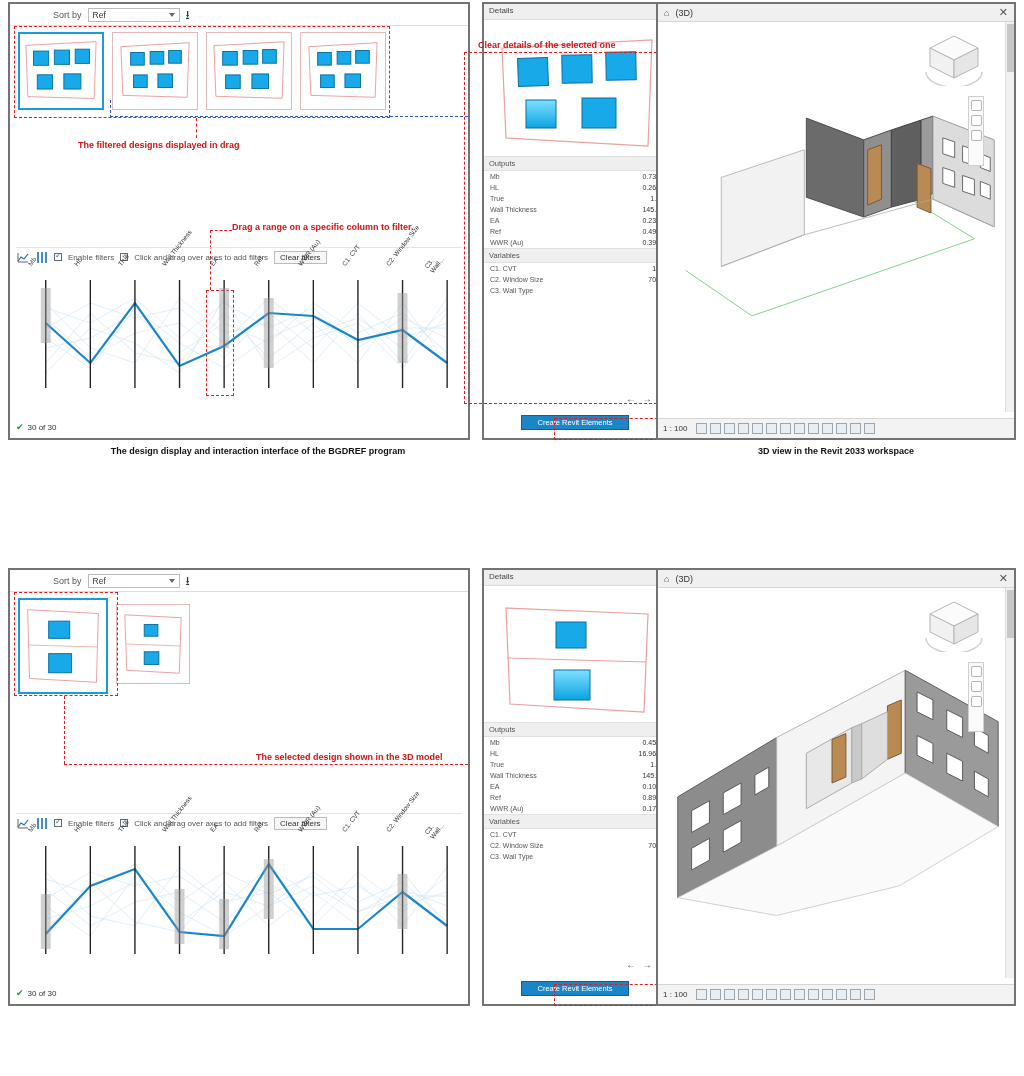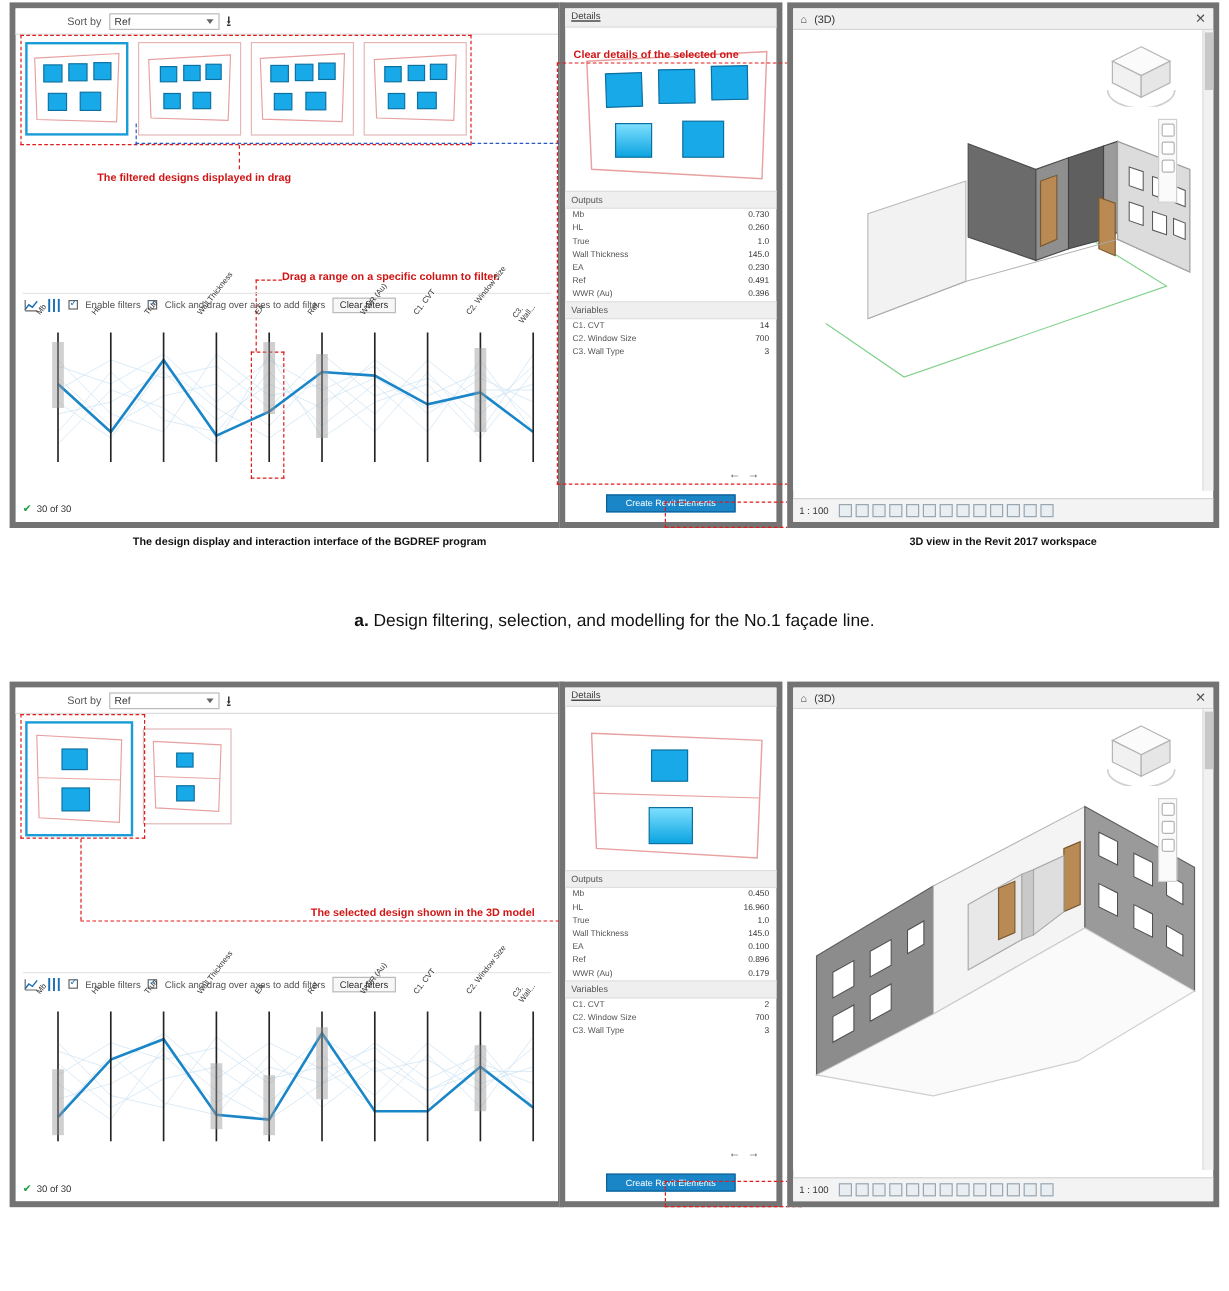--- a/index.html
+++ b/index.html
@@ -10,23 +10,23 @@
     font-family: "Liberation Sans", sans-serif;
     color: #222;
   }
   .page { position: relative; width: 1024px; height: 1076px; overflow: hidden; }
 
   
   .figure { position: absolute; left: 8px; width: 1008px; }
   .fig-a { top: 2px; height: 460px; }
   .fig-b { top: 568px; height: 460px; }
 
-  .panel { position: absolute; background: #fff; border: 5px solid #737373; }
+  .panel { position: absolute; background: #fff; border: 2px solid #737373; }
   .panel-left  { left: 0;    top: 0; width: 462px; height: 438px; }
-  .panel-mid   { left: 458px; top: 0; width: 186px; height: 438px; text-decoration: underline; }
+  .panel-mid   { left: 474px; top: 0; width: 186px; height: 438px; }
   .panel-right { left: 648px; top: 0; width: 360px; height: 438px; }
 
   
   .toolbar {
     position: absolute; left: 0; top: 0; right: 0; height: 22px;
     display: flex; align-items: center; gap: 6px;
     padding: 0 6px; border-bottom: 1px solid #ddd; background: #fff;
     font-size: 9px; color: #444;
   }
   .tb-icon { width: 13px; height: 13px; display: inline-flex; align-items: center; justify-content: center; }
@@ -433,26 +433,23 @@
         <span class="micon"></span>
         <span class="micon"></span>
         <span class="micon"></span>
         <span class="micon"></span>
         <span class="micon"></span>
         <span class="micon"></span>
       </div>
     </div>
 
     <div class="cap-sub" style="left:40px; top:444px; width:420px;">The design display and interaction interface of the BGDREF program</div>
-    <div class="cap-sub" style="left:668px; top:444px; width:320px;">3D view in the Revit 2017 workspace</div>
+    <div class="cap-sub" style="left:668px; top:444px; width:320px;">3D view in the Revit 2033 workspace</div>
   </div>
 
-  <div class="cap-main" style="top:510px;">
-    <b>a.</b><span> Design filtering, selection, and modelling for the No.1 façade line.</span>
-  </div>
 
   <div class="figure fig-b">
 
     <div class="panel panel-left">
       <div class="toolbar">
         <span class="tb-icon grid-icon">
             <i></i>
             <i></i>
             <i></i>
             <i></i>

